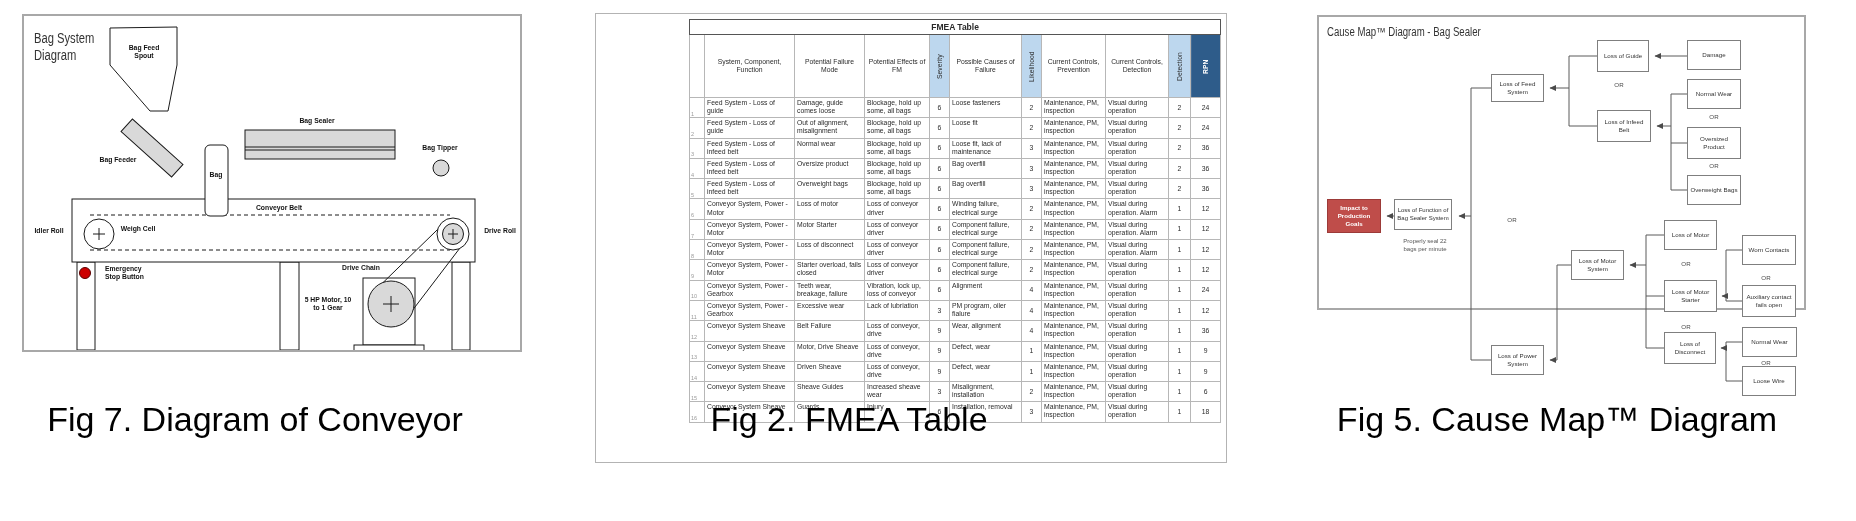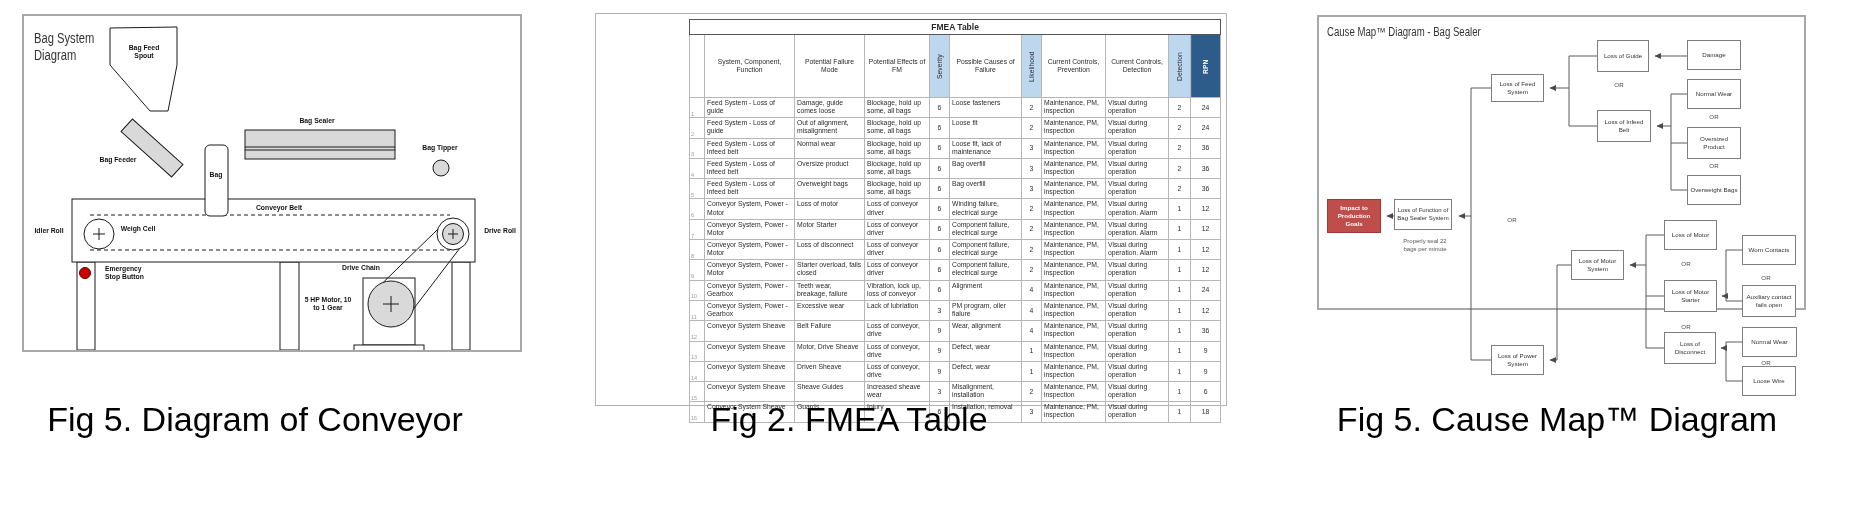--- a/index.html
+++ b/index.html
@@ -1,20 +1,20 @@
 <!DOCTYPE html>
 <html><head>
 <meta charset="utf-8">
 <style>
   html,body{margin:0;padding:0;background:#fff;}
   .canvas{position:relative;width:1856px;height:521px;background:#fff;overflow:hidden;
           font-family:"Liberation Sans",sans-serif;color:#222;}
   .fig{position:absolute;background:#fff;border:2px solid #a8a8a8;box-sizing:border-box;}
   #fig1{left:22px;top:14px;width:500px;height:338px;}
-  #fig2{left:595px;top:13px;width:632px;height:393px;border-width:1px;border-color:#b3b3b3;}
+  #fig2{left:595px;top:13px;width:632px;height:450px;border-width:1px;border-color:#b3b3b3;}
   #fig3{left:1317px;top:15px;width:489px;height:295px;}
   .figtitle{position:absolute;font-size:14px;font-weight:500;color:#333;line-height:1.2;
             transform:scaleX(.8);transform-origin:left top;white-space:nowrap;}
   
   .lbl{position:absolute;font-size:6.8px;font-weight:bold;color:#111;line-height:1.25;
        text-align:center;transform:translate(-50%,-50%);white-space:nowrap;}
   .lbl.wrap{white-space:normal;}
   
   .fmea{position:absolute;left:93px;top:5px;border-collapse:collapse;table-layout:fixed;width:531px;
         font-size:6.8px;line-height:1.18;color:#2b2b2b;}
@@ -407,17 +407,17 @@
     <div class="orlbl" style="left:300px;top:67px;">OR</div>
     <div class="orlbl" style="left:395px;top:99px;">OR</div>
     <div class="orlbl" style="left:395px;top:148px;">OR</div>
     <div class="orlbl" style="left:193px;top:202px;">OR</div>
     <div class="orlbl" style="left:367px;top:246px;">OR</div>
     <div class="orlbl" style="left:447px;top:260px;">OR</div>
     <div class="orlbl" style="left:367px;top:309px;">OR</div>
     <div class="orlbl" style="left:447px;top:345px;">OR</div>
   </div>
 
-  <div class="caption" style="left:255px;">Fig 5. Diagram of Conveyor</div>
+  <div class="caption" style="left:255px;">Fig 7. Diagram of Conveyor</div>
   <div class="caption" style="left:849px;">Fig 2. FMEA Table</div>
   <div class="caption" style="left:1557px;">Fig 5. Cause Map™ Diagram</div>
 
 </div>
 
 </body></html>

